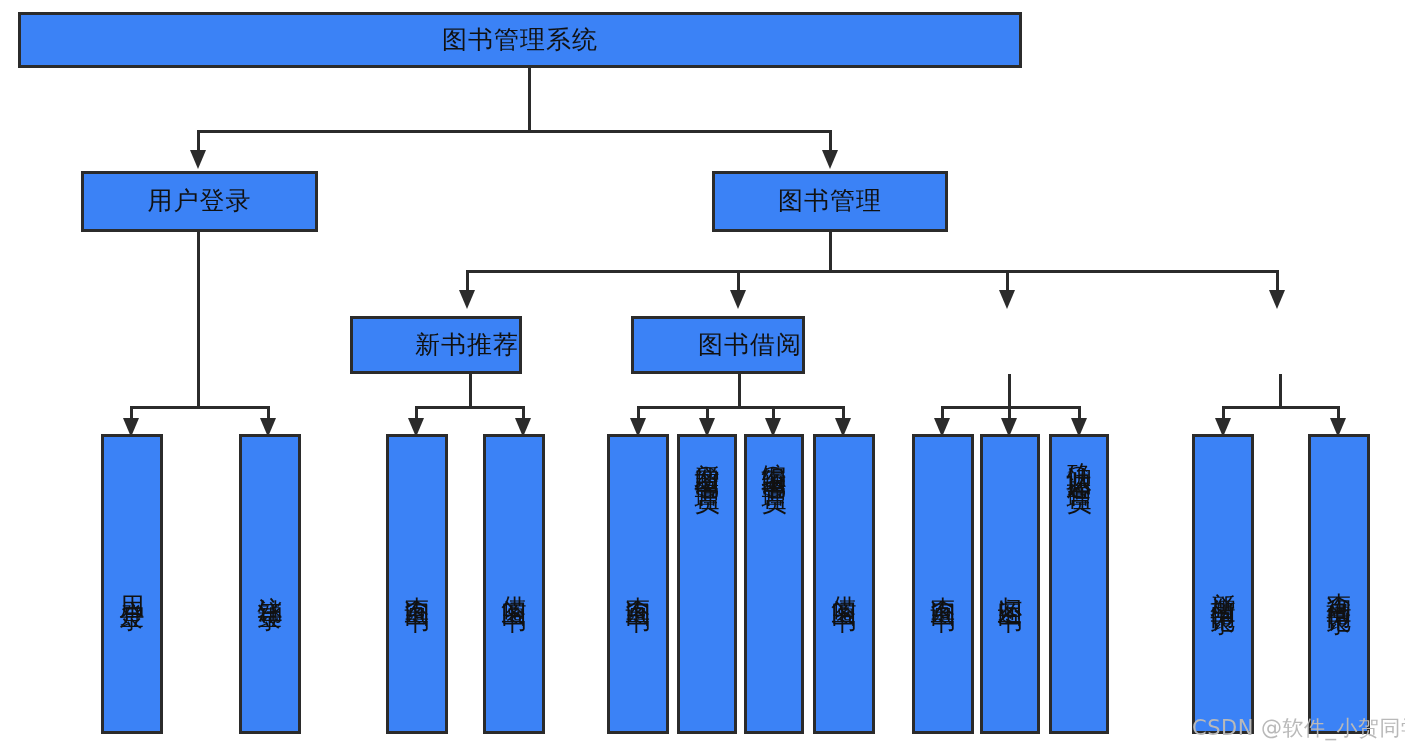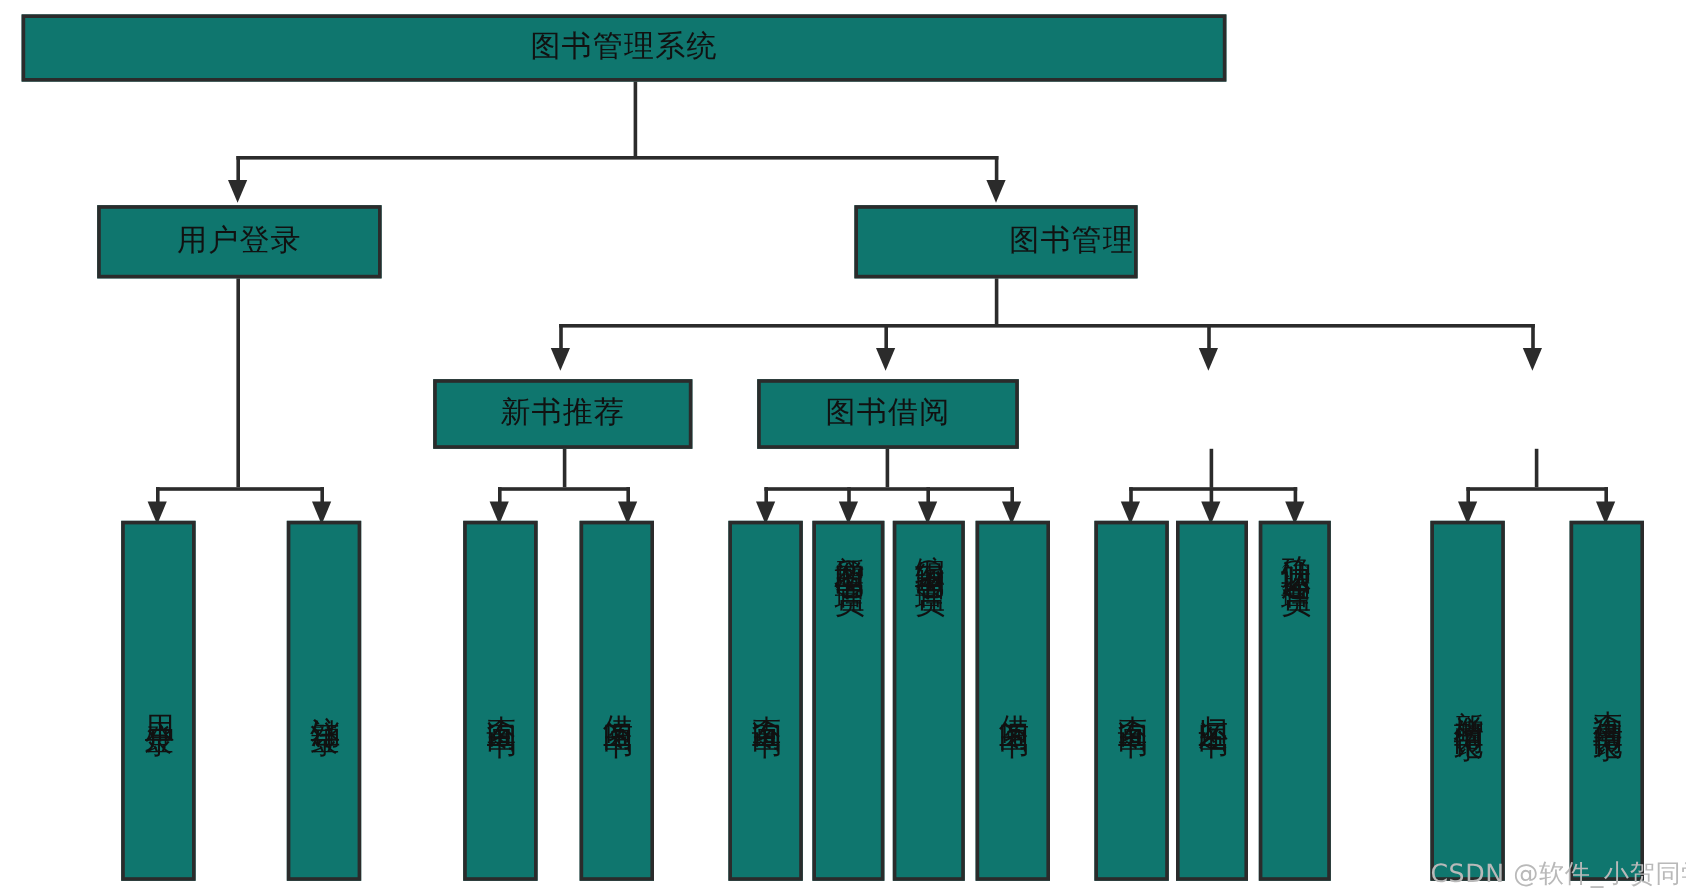--- a/index.html
+++ b/index.html
@@ -14,27 +14,26 @@
   #diagram-root {
     position: relative;
     width: 1405px;
     height: 747px;
     background: #ffffff;
     overflow: hidden;
   }
   .node {
     position: absolute;
     box-sizing: border-box;
-    background: #0f766e;
+    background: #3b82f6;
     border: 3px solid #2b2b2b;
     display: flex;
     align-items: center;
     justify-content: center;
     color: #1a1a1a;
-    font-family: Liberation Serif, serif;
   }
   .node.level-1 {
     border-width: 3px;
   }
   .node-label {
     font-size: 25px;
     line-height: 1.15;
     letter-spacing: 1px;
     white-space: nowrap;
     color: #111111;
@@ -100,21 +99,21 @@
 
   <div class="conn v" style="left:197px; top:130px; width:3px; height:22px;"></div>
   <div class="arrow" style="left:190px; top:150px;"></div>
 
   <div class="conn v" style="left:829px; top:130px; width:3px; height:22px;"></div>
   <div class="arrow" style="left:822px; top:150px;"></div>
 
   <div class="node level-2" style="left:81px; top:171px; width:237px; height:61px;">
     <span class="node-label">用户登录</span>
   </div>
-  <div class="node level-2" style="left:712px; top:171px; width:236px; height:61px;justify-content:flex-end;">
+  <div class="node level-2" style="left:712px; top:171px; width:236px; height:61px;">
     <span class="node-label">图书管理</span>
   </div>
 
   <div class="conn v" style="left:197px; top:232px; width:3px; height:174px;"></div>
   <div class="conn h" style="left:130px; top:406px; width:140px; height:3px;"></div>
   <div class="conn v" style="left:130px; top:406px; width:3px; height:14px;"></div>
   <div class="arrow" style="left:123px; top:418px;"></div>
   <div class="conn v" style="left:267px; top:406px; width:3px; height:14px;"></div>
   <div class="arrow" style="left:260px; top:418px;"></div>
 
@@ -126,24 +125,24 @@
 
   <div class="conn v" style="left:737px; top:270px; width:3px; height:22px;"></div>
   <div class="arrow" style="left:730px; top:290px;"></div>
 
   <div class="conn v" style="left:1006px; top:270px; width:3px; height:22px;"></div>
   <div class="arrow" style="left:999px; top:290px;"></div>
 
   <div class="conn v" style="left:1276px; top:270px; width:3px; height:22px;"></div>
   <div class="arrow" style="left:1269px; top:290px;"></div>
 
-  <div class="node level-3" style="left:361px; top:316px; width:216px; height:58px;">
+  <div class="node level-3" style="left:350px; top:316px; width:172px; height:58px;justify-content:flex-end;">
     <span class="node-label">新书推荐</span>
   </div>
-  <div class="node level-3" style="left:631px; top:316px; width:218px; height:58px;">
+  <div class="node level-3" style="left:631px; top:316px; width:174px; height:58px;justify-content:flex-end;">
     <span class="node-label">图书借阅</span>
   </div>
 
   <div class="conn v" style="left:469px; top:374px; width:3px; height:32px;"></div>
   <div class="conn h" style="left:415px; top:406px; width:110px; height:3px;"></div>
   <div class="conn v" style="left:415px; top:406px; width:3px; height:14px;"></div>
   <div class="arrow" style="left:408px; top:418px;"></div>
   <div class="conn v" style="left:522px; top:406px; width:3px; height:14px;"></div>
   <div class="arrow" style="left:515px; top:418px;"></div>
 

